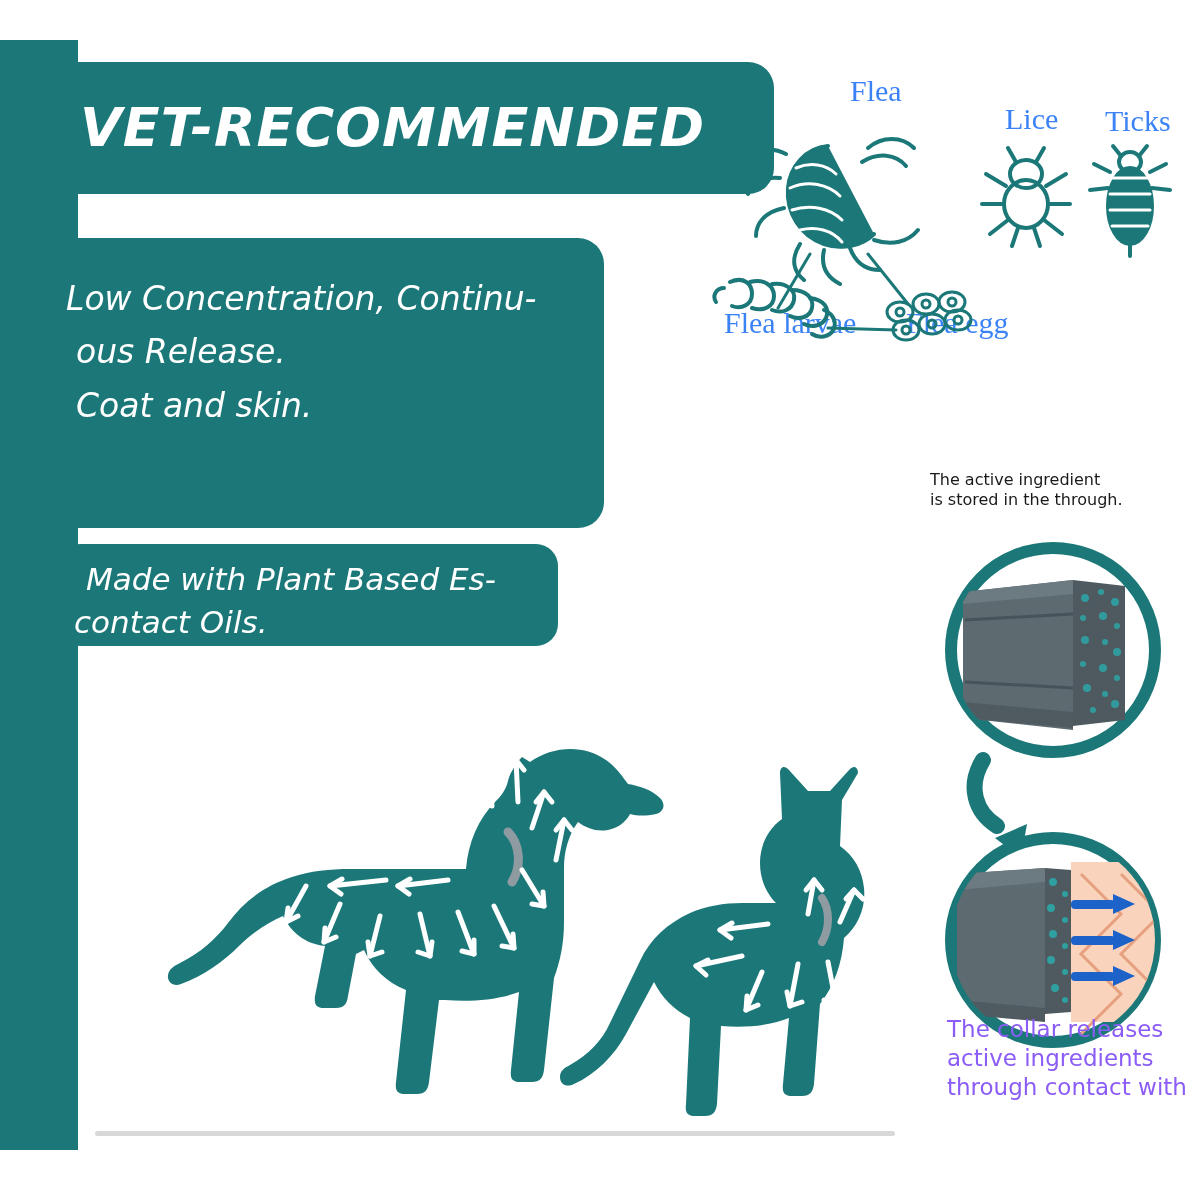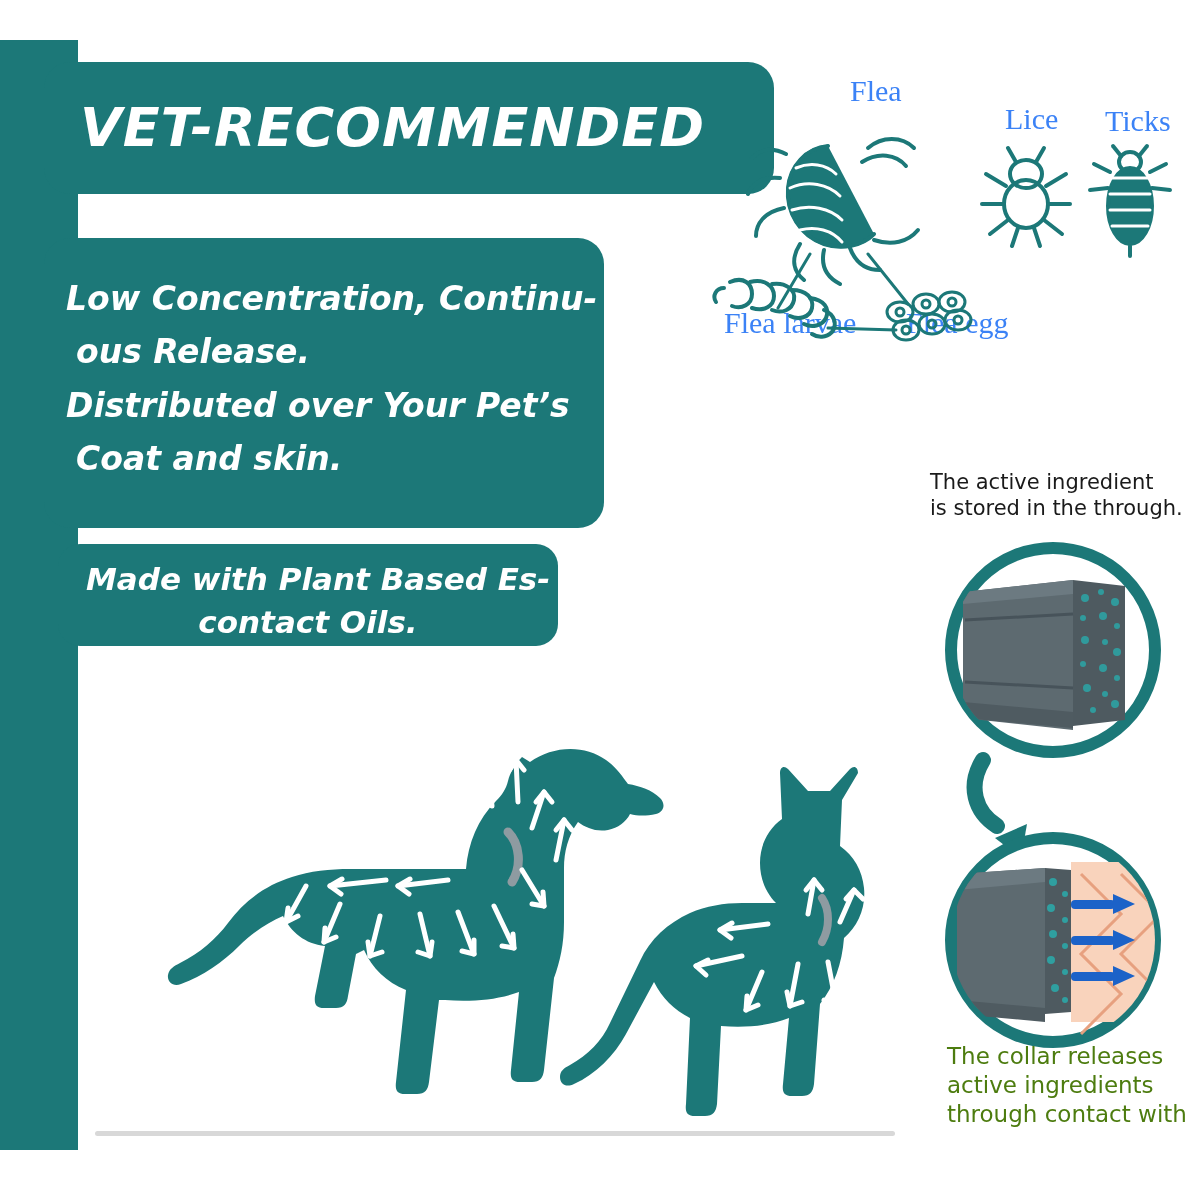--- a/index.html
+++ b/index.html
@@ -64,44 +64,43 @@
   .panel-body {
     left: 44px;
     top: 238px;
     width: 560px;
     height: 290px;
     border-radius: 26px;
     padding: 34px 30px 20px 22px;
   }
   .panel-body .line {
     font-family: "DejaVu Sans", sans-serif;
-    font-weight: bold;
+    font-weight: normal;
     font-style: italic;
     font-size: 33px;
     line-height: 1.62;
     white-space: nowrap;
   }
   .panel-body .line.indent { padding-left: 10px; }
 
   .panel-oils {
     left: 58px;
     top: 544px;
     width: 500px;
     height: 102px;
     border-radius: 22px;
     padding: 14px 16px 10px 28px;
   }
   .panel-oils .line {
     font-family: "DejaVu Sans", sans-serif;
-    font-weight: bold;
+    font-weight: normal;
     font-style: italic;
     font-size: 31px;
     line-height: 1.4;
     white-space: nowrap;
-    text-align: center;
   }
 
   
   .pest-area {
     position: absolute;
     left: 700px;
     top: 58px;
     width: 500px;
     height: 300px;
   }
@@ -125,32 +124,32 @@
     top: 470px;
     width: 295px;
     height: 700px;
   }
   .collar-cap {
     position: absolute;
     left: 25px;
     top: 0;
     width: 268px;
     font-family: "DejaVu Sans", sans-serif;
-    font-size: 21px;
+    font-size: 16px;
     color: #1a1a1a;
     line-height: 1.22;
   }
   .collar-cap-bottom {
     position: absolute;
     left: 42px;
-    top: 572px;
+    top: 545px;
     width: 250px;
     font-family: "DejaVu Sans", sans-serif;
     font-size: 23px;
-    color: #4d7c0f;
+    color: #8b5cf6;
     line-height: 1.25;
   }
 
   
   .pets-area {
     position: absolute;
     left: 60px;
     top: 720px;
     width: 860px;
     height: 430px;
@@ -175,21 +174,20 @@
     <div class="left-bar-notch"></div>
   </div>
 
   <div class="panel panel-title">
     <div class="txt">VET-RECOMMENDED</div>
   </div>
 
   <div class="panel panel-body">
     <div class="line">Low Concentration, Continu-</div>
     <div class="line indent">ous Release.</div>
-    <div class="line">Distributed over Your Pet’s</div>
     <div class="line indent">Coat and skin.</div>
   </div>
 
   <div class="panel panel-oils">
     <div class="line">Made with Plant Based Es-</div>
     <div class="line" style="padding-left:-0px; margin-left:-12px;">contact Oils.</div>
   </div>
 
   <div class="pest-area">
 

